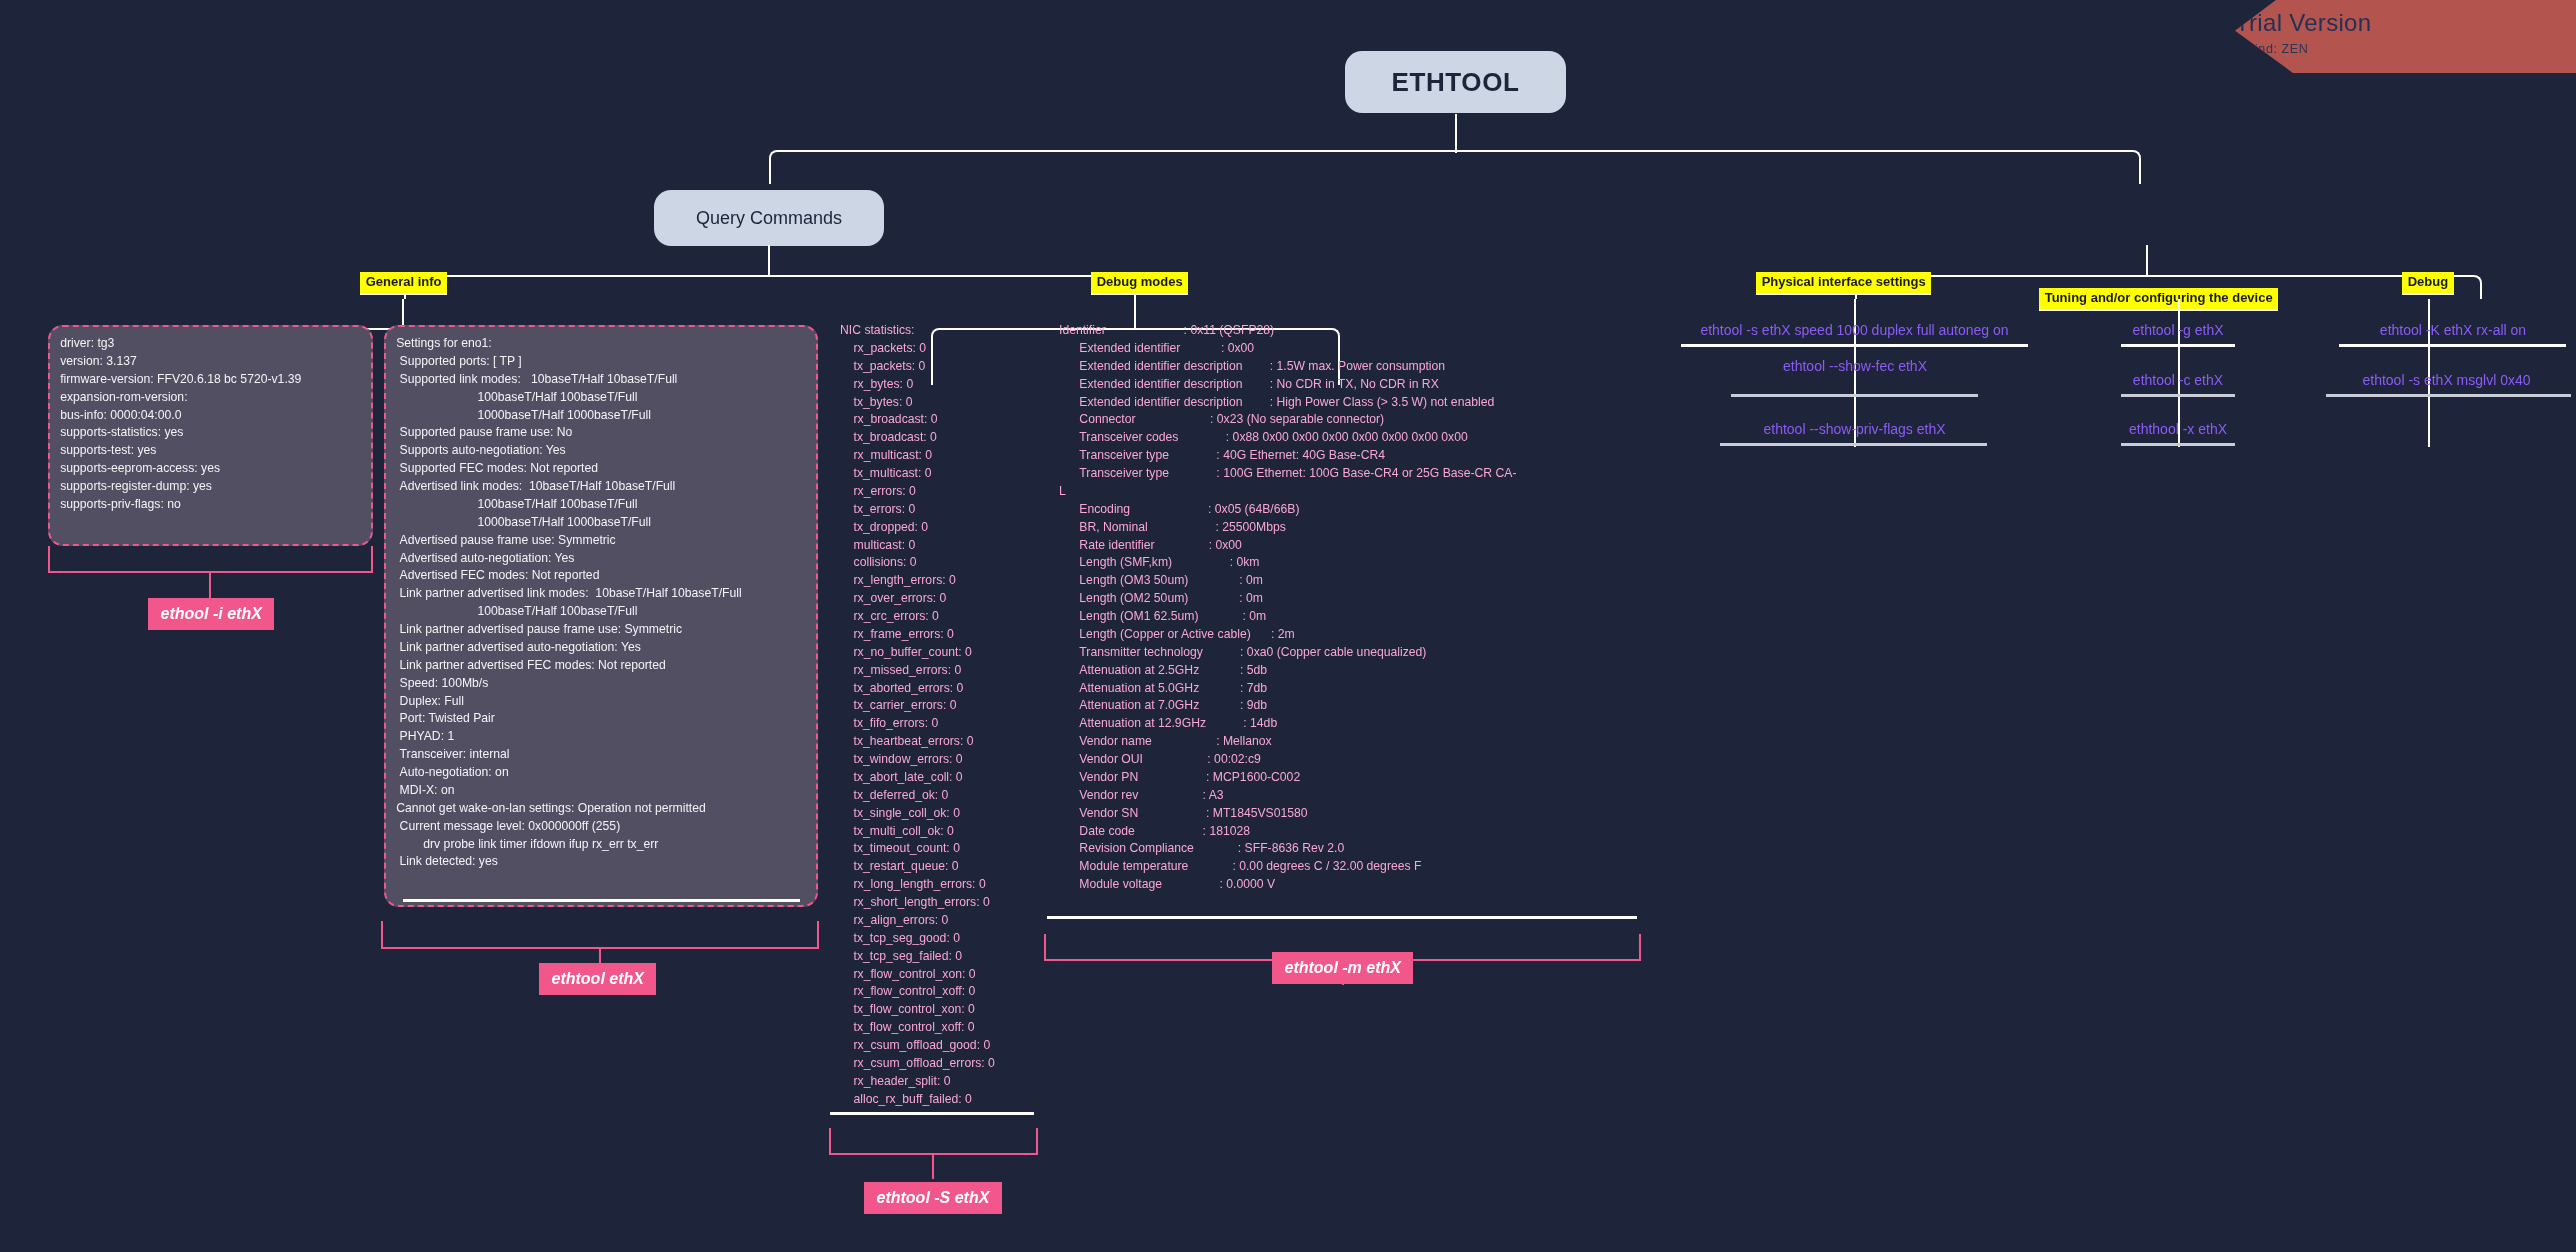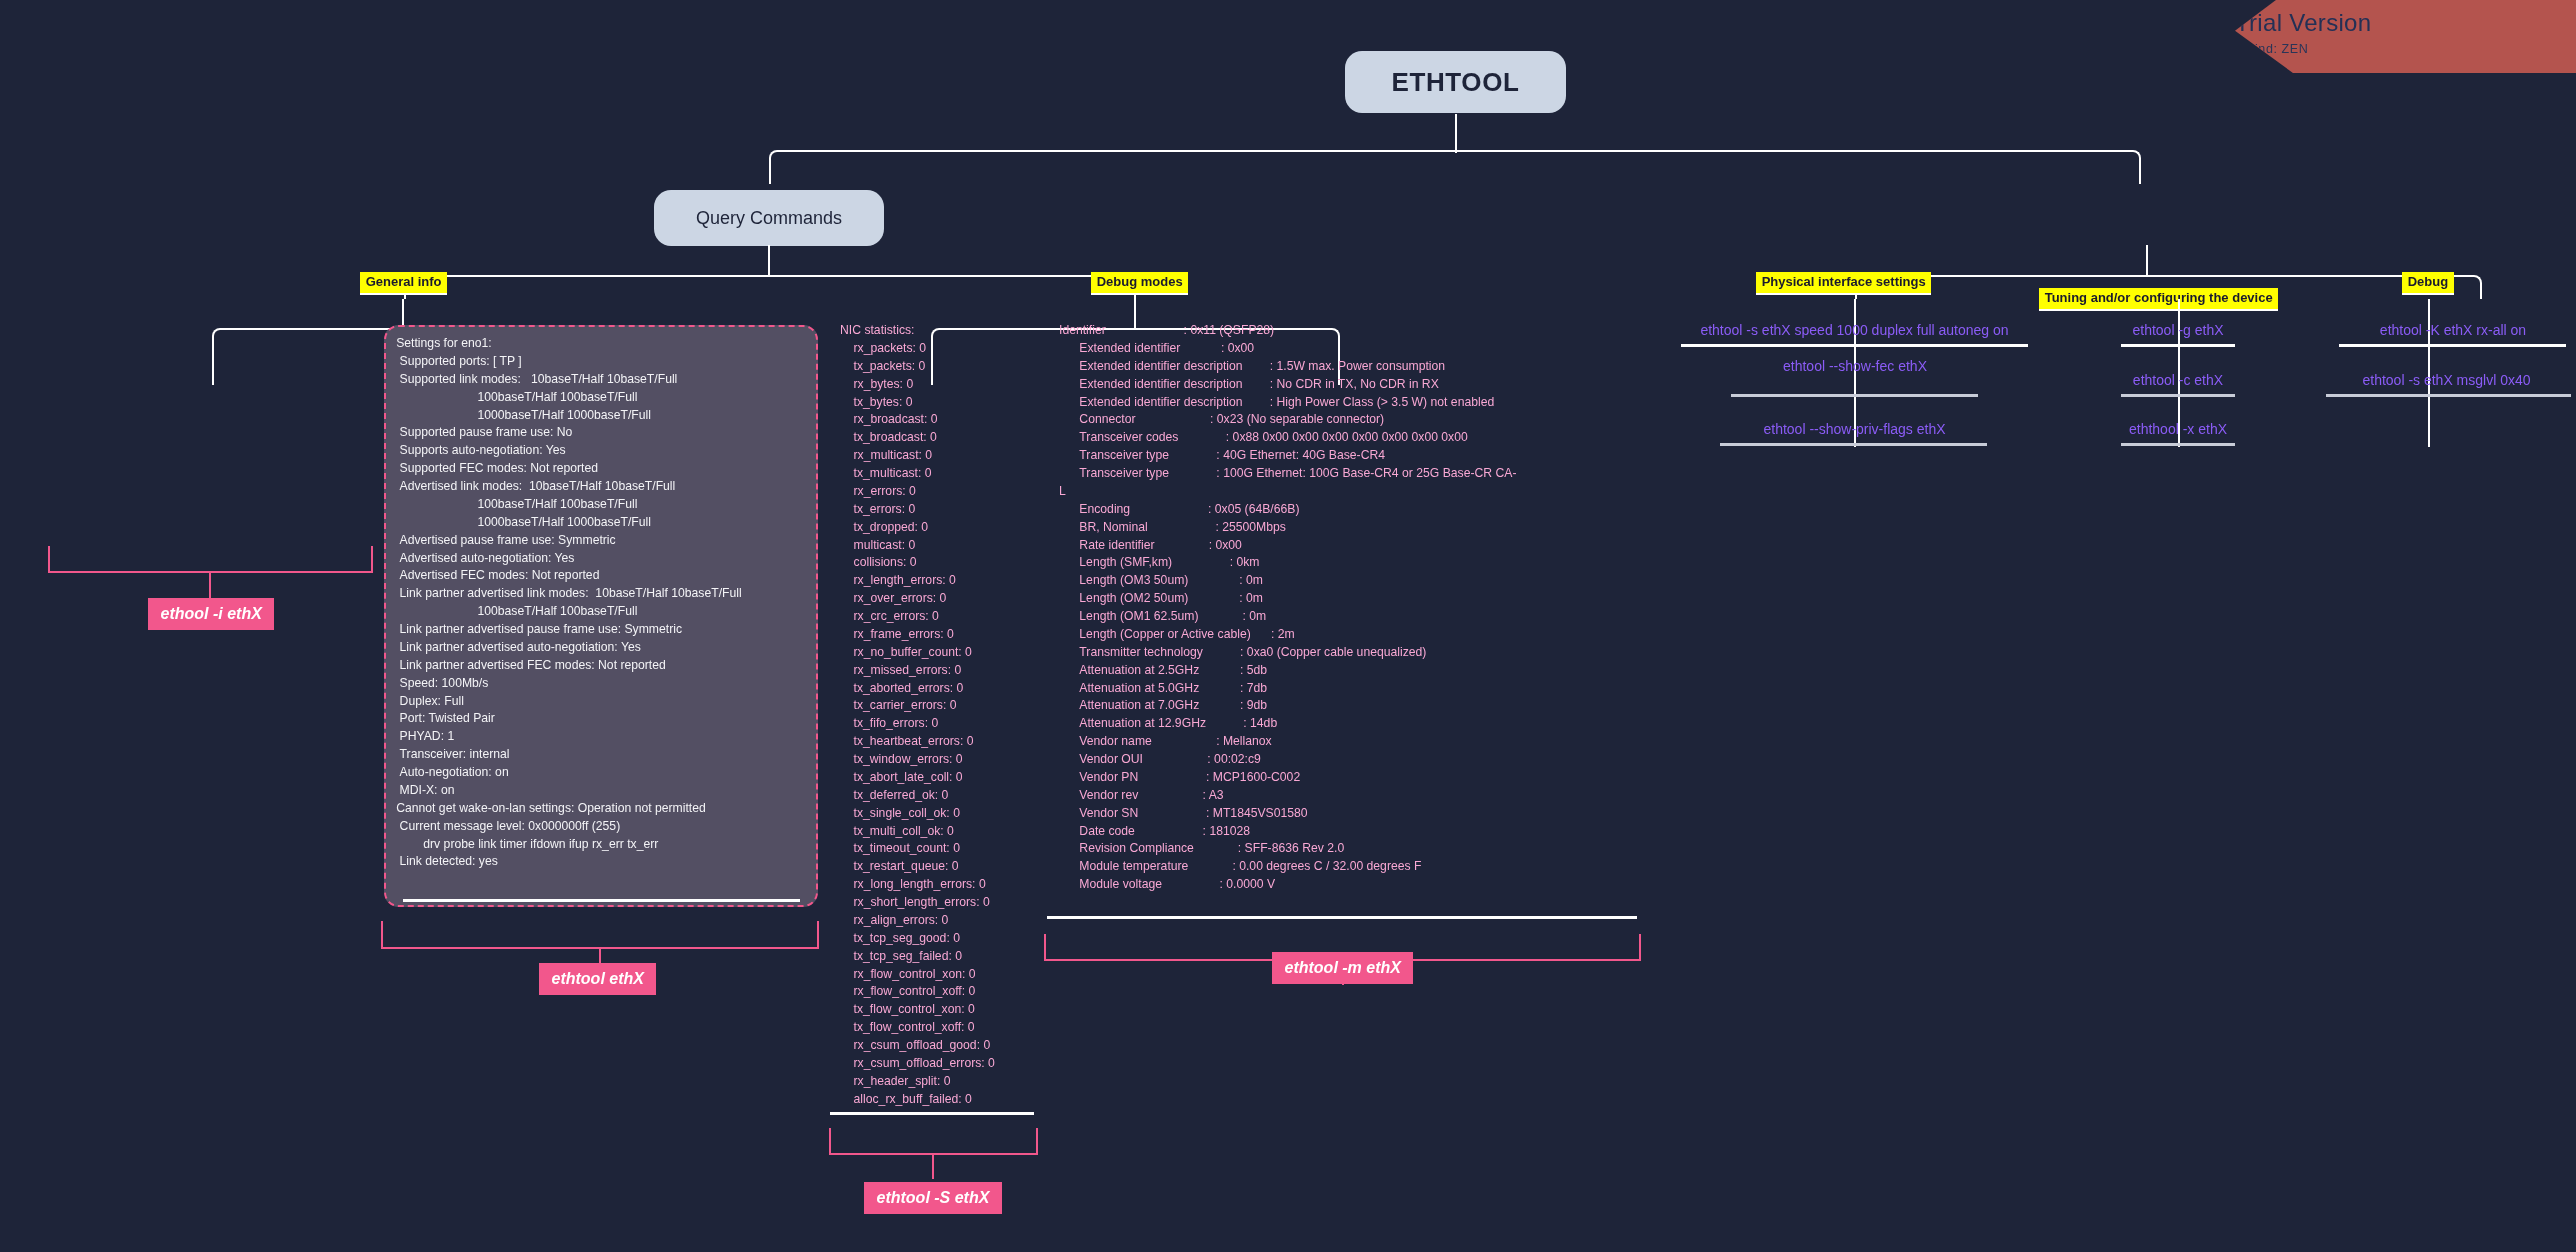--- a/index.html
+++ b/index.html
@@ -154,20 +154,30 @@
   <div class="fan" style="left:404px;top:275px;width:732px;height:24px;"></div>
 
   <div class="ylabel" style="left:360px;top:272px;">General info</div>
   <div class="vline" style="left:402px;top:299px;height:29.5px;"></div>
   <div class="fan" style="left:212px;top:328px;width:383px;height:57px;"></div>
 
   <div class="ylabel" style="left:1091px;top:272px;">Debug modes</div>
   <div class="vline" style="left:1134px;top:299px;height:29.5px;"></div>
   <div class="fan" style="left:931px;top:328px;width:409px;height:57px;"></div>
 
+  <div class="panel" style="left:48px;top:325px;width:325px;height:221px;">driver: tg3
+version: 3.137
+firmware-version: FFV20.6.18 bc 5720-v1.39
+expansion-rom-version:
+bus-info: 0000:04:00.0
+supports-statistics: yes
+supports-test: yes
+supports-eeprom-access: yes
+supports-register-dump: yes
+supports-priv-flags: no</div>
   <div class="bracket" style="left:48px;top:546px;width:325px;height:27px;"></div>
   <div class="vline pink" style="left:209px;top:573px;height:25px;"></div>
   <div class="chip" style="left:148px;top:598px;">ethool -i ethX</div>
 
   <div class="panel" style="left:384px;top:325px;width:434px;height:582px;">Settings for eno1:
  Supported ports: [ TP ]
  Supported link modes:   10baseT/Half 10baseT/Full
                         100baseT/Half 100baseT/Full
                         1000baseT/Half 1000baseT/Full
  Supported pause frame use: No

